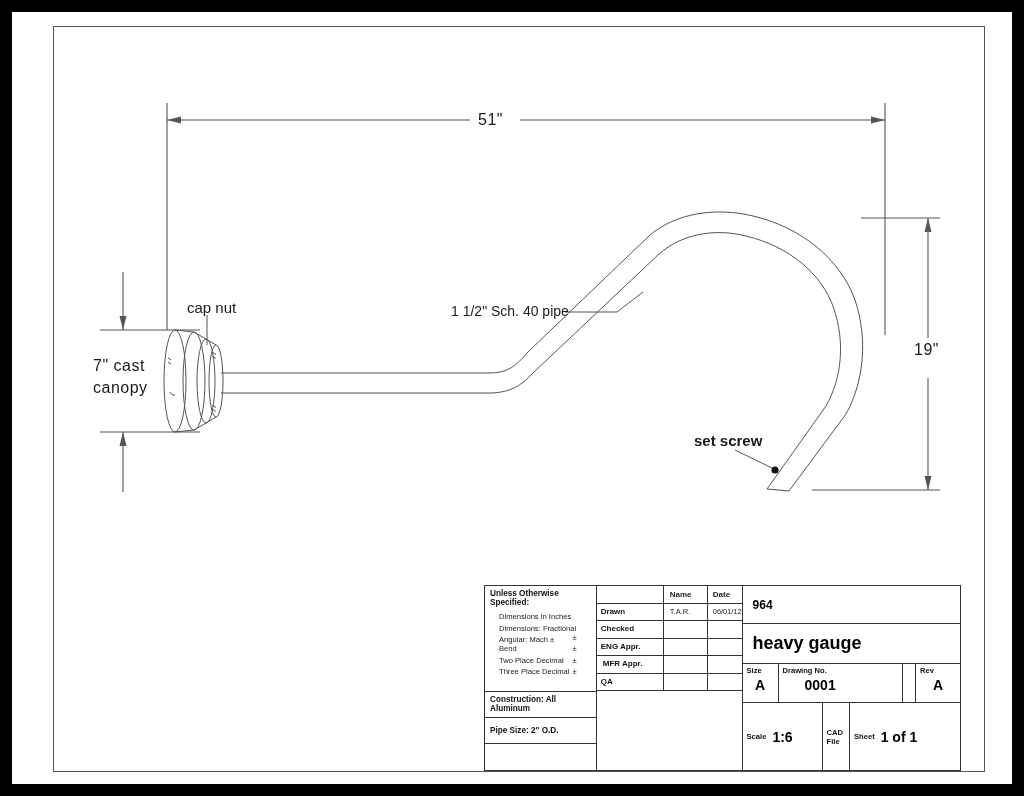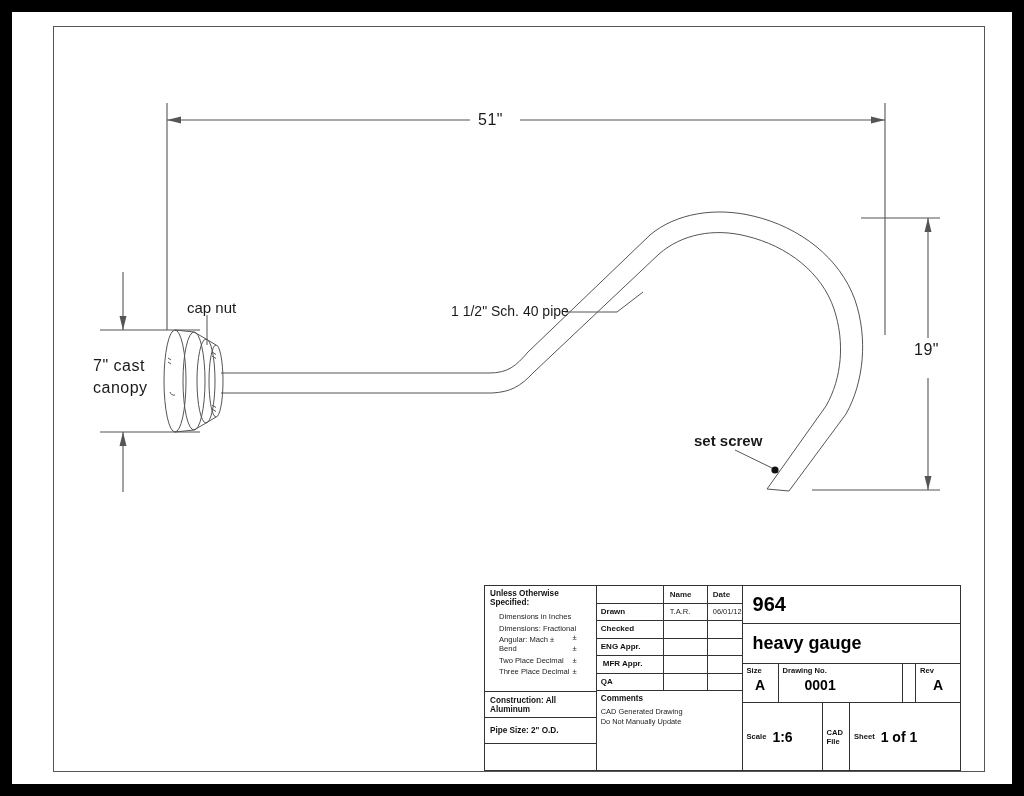--- a/index.html
+++ b/index.html
@@ -41,40 +41,40 @@
     position: absolute;
     left: 484px; top: 585px;
     width: 477px; height: 186px;
     border: 1.2px solid #333;
     background: #fff;
     display: flex;
   }
   #tb-left { width: 122px; border-right: 1.2px solid #333; display: flex; flex-direction: column; }
   .tb-left-cell { border-bottom: 1.2px solid #333; padding: 3px 5px; }
   #tb-tol { height: 106px; }
-  #tb-constr { height: 26px; display: flex; align-items: center; }
+  #tb-constr { height: 26px; display: flex; }
   #tb-pipe { height: 26px; display: flex; align-items: center; }
   #tb-blank { flex: 1; }
   .tb-head { font-size: 8.2px; font-weight: bold; color: #111; }
   .tb-tol-line { font-size: 7.6px; color: #222; padding-left: 9px; margin-top: 2.5px; }
   .tb-tol-line span.pm { float: right; margin-right: 14px; }
 
   #tb-mid { width: 155px; border-right: 1.2px solid #333; display: flex; flex-direction: column; }
   .appr-row { display: flex; height: 17.5px; border-bottom: 1.2px solid #333; }
   .appr-c1 { width: 67px; border-right: 1.2px solid #333; font-size: 8px; font-weight: bold; padding: 3px 0 0 4px; color: #111; }
   .appr-c2 { width: 44px; border-right: 1.2px solid #333; font-size: 7.6px; padding: 3.5px 0 0 6px; color: #222; }
   .appr-c3 { flex: 1; font-size: 7.4px; padding: 3.5px 0 0 5px; color: #222; }
   #appr-head .appr-c1 { border-right: 1.2px solid #333; }
   #tb-comments { flex: 1; padding: 3px 4px; }
   .cmt-line { font-size: 7.4px; color: #222; margin-top: 1px; }
 
   #tb-right { flex: 1; display: flex; flex-direction: column; }
   .tb-r-row { border-bottom: 1.2px solid #333; display: flex; align-items: center; padding-left: 10px; }
   #tb-company { height: 38px; font-size: 19px; font-weight: bold; color: #000; letter-spacing: -.2px; }
-  #tb-model { height: 38px; font-size: 20px; font-weight: bold; color: #000; }
+  #tb-model { height: 38px; font-size: 12px; font-weight: bold; color: #000; }
   #tb-desc { height: 40px; font-size: 18px; font-weight: bold; color: #000; }
   #tb-ids { height: 39px; display: flex; border-bottom: 1.2px solid #333; }
   .id-cell { border-right: 1.2px solid #333; position: relative; }
   .id-cap { position: absolute; left: 4px; top: 2px; font-size: 7.6px; font-weight: bold; color: #111; }
   .id-val { position: absolute; left: 0; right: 0; top: 13px; text-align: center; font-size: 14px; font-weight: bold; color: #000; }
   #id-size { width: 36px; }
   #id-dwg { width: 124px; }
   #id-dwg .id-val { text-align: left; padding-left: 26px; }
   #id-mid { flex: 1; }
   #id-rev { width: 44px; border-right: none; }
@@ -244,27 +244,20 @@
     <div class="appr-row">
       <div class="appr-c1" style="padding-left:6px;">MFR Appr.</div>
       <div class="appr-c2"></div>
       <div class="appr-c3"></div>
     </div>
     <div class="appr-row">
       <div class="appr-c1">QA</div>
       <div class="appr-c2"></div>
       <div class="appr-c3"></div>
     </div>
-    <div id="tb-comments">
-      <div class="tb-head">Comments</div>
-      <div style="margin-top:4px;">
-        <div class="cmt-line">CAD Generated Drawing</div>
-        <div class="cmt-line">Do Not Manually Update</div>
-      </div>
-    </div>
   </div>
 
   <div id="tb-right">
     <div class="tb-r-row" id="tb-model">964</div>
     <div class="tb-r-row" id="tb-desc">heavy gauge</div>
     <div id="tb-ids">
       <div class="id-cell" id="id-size">
         <span class="id-cap">Size</span>
         <span class="id-val">A</span>
       </div>

